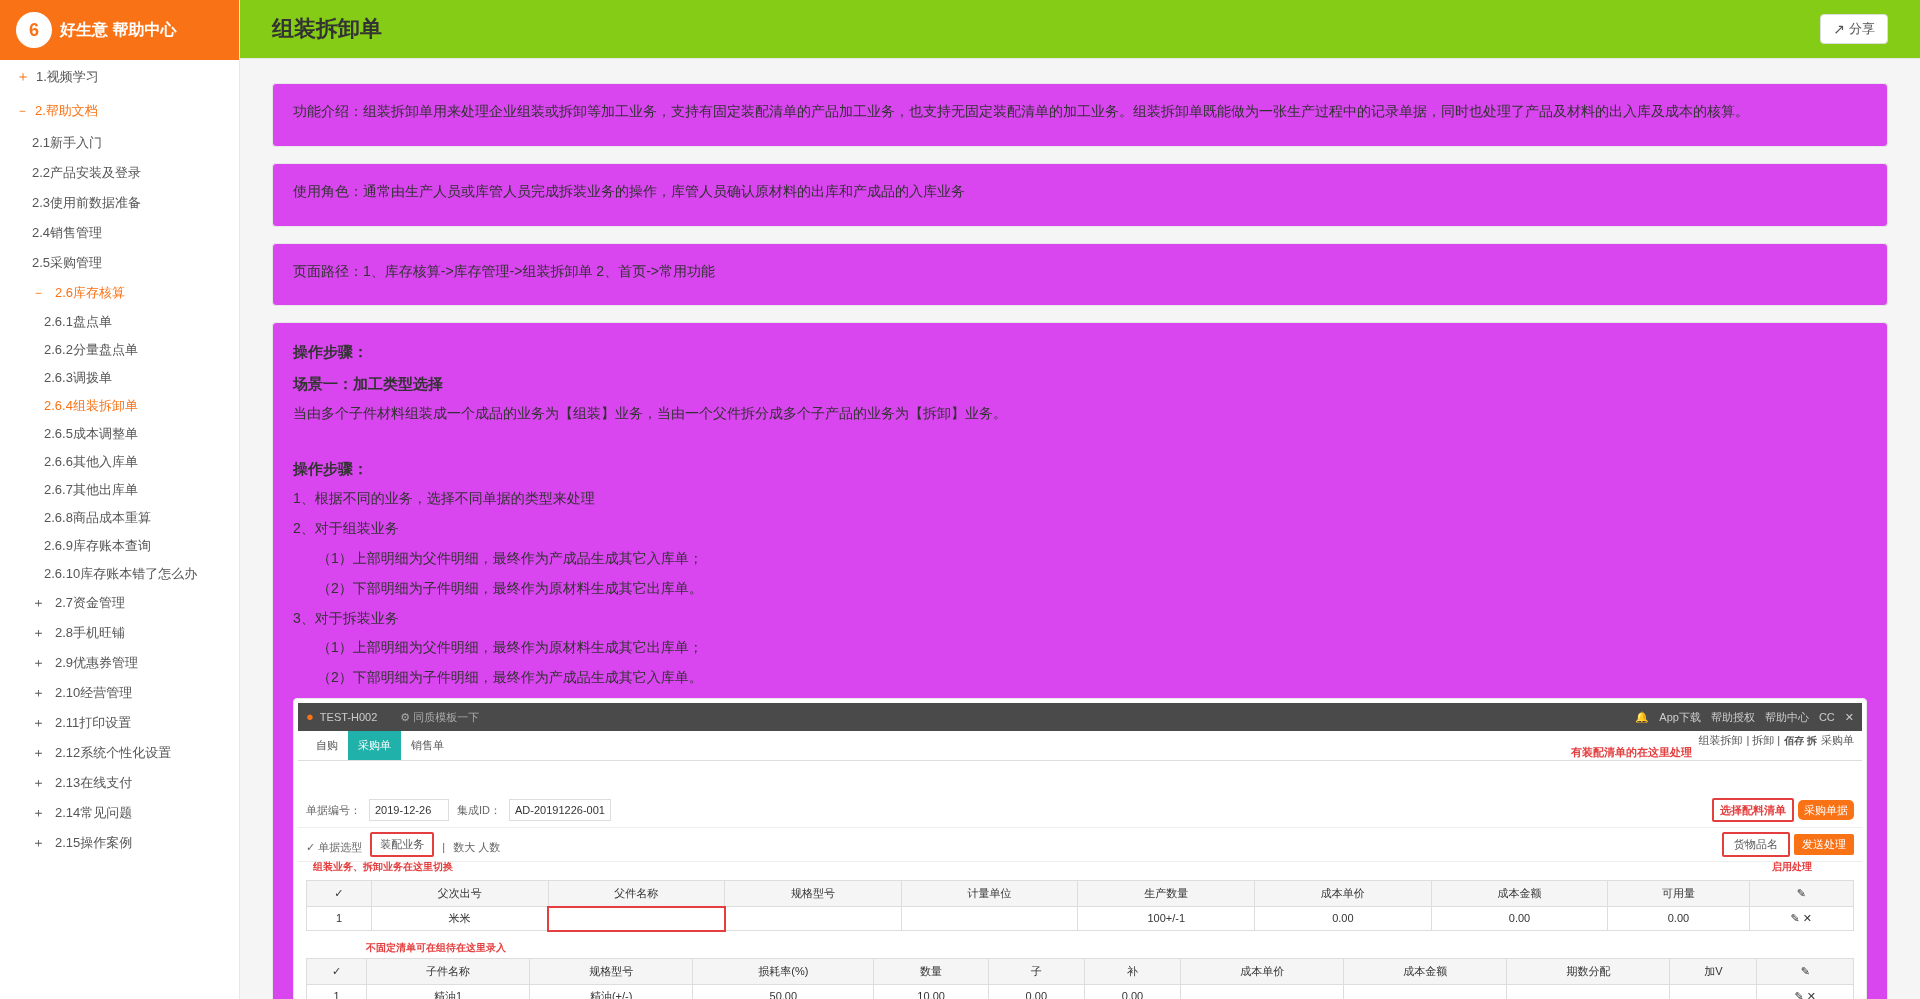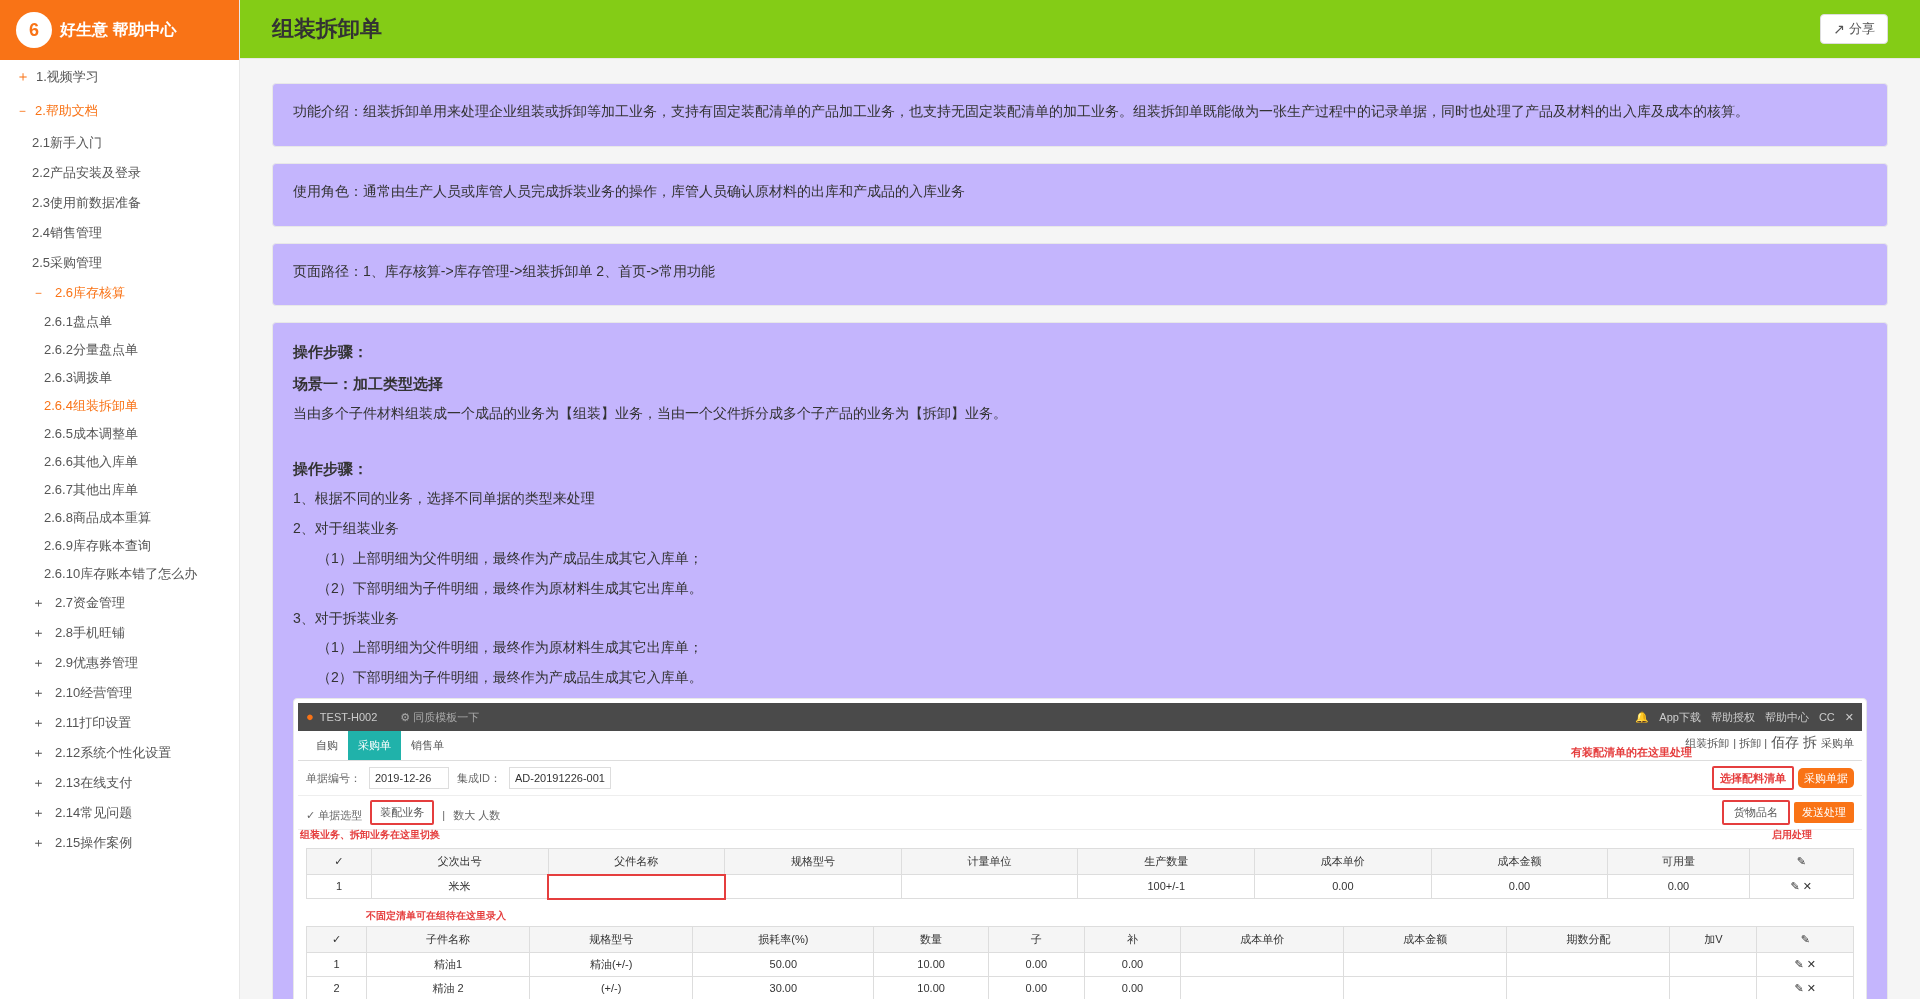--- a/index.html
+++ b/index.html
@@ -134,21 +134,21 @@
       color: #555;
     }
 
     .content-area {
       flex: 1;
       overflow-y: auto;
       padding: 24px 32px;
       background: #f5f5f5;
     }
     .content-card {
-      background: #c4b5fd;
+      background: #d946ef;
       border: 1px solid #e8e8e8;
       border-radius: 4px;
       padding: 16px 20px;
       margin-bottom: 16px;
       line-height: 1.7;
       font-size: 14px;
     }
     .content-card p { margin-bottom: 6px; }
     .section-title {
       font-weight: bold;
@@ -351,27 +351,27 @@
 
           <div style="background:#fff; display:flex; align-items:flex-start; border-bottom:1px solid #ddd; padding:0 8px;">
             <div style="display:flex; align-items:stretch; gap:0;">
               <div style="padding:5px 10px; font-size:11px; color:#555; cursor:pointer;">自购</div>
               <div style="padding:5px 10px; font-size:11px; background:#20b2aa; color:#fff; cursor:pointer;">采购单</div>
               <div style="padding:5px 10px; font-size:11px; color:#555; cursor:pointer;">销售单</div>
             </div>
             <div style="margin-left:auto; display:flex; align-items:center; gap:4px;">
               <span style="font-size:11px; color:#555;">组装拆卸</span>
               <span style="font-size:11px; color:#555;">| 拆卸 |</span>
-              <span style="font-size:14px; color:#555;">佰存 拆</span>
+              <span style="font-size:10px; color:#555;font-weight:bold;">佰存 拆</span>
               <span style="font-size:11px; color:#555;">采购单</span>
             </div>
           </div>
 
           <div style="background:#fff; padding:5px 8px; border-bottom:1px solid #eee; position:relative;">
-            <div style="display:flex; align-items:center; gap:8px; flex-wrap:wrap;">
+            <div style="display:flex; align-items:center; gap:8px; flex-wrap:wrap;margin-top:32px;">
               <span style="font-size:11px; color:#666;">单据编号：</span>
               <span style="border:1px solid #ddd; padding:1px 5px; font-size:11px; min-width:80px;">2019-12-26</span>
               <span style="font-size:11px; color:#666;">集成ID：</span>
               <span style="border:1px solid #ddd; padding:1px 5px; font-size:11px;">AD-20191226-001</span>
               <div style="margin-left:auto; display:flex; align-items:center; gap:4px;">
                 <div style="border:2px solid #e53e3e; border-radius:2px; padding:1px 6px; color:#e53e3e; font-size:11px; font-weight:bold;">选择配料清单</div>
                 <span style="font-size:11px; background:#f97316; color:#fff; padding:1px 6px; border-radius:5px;">采购单据</span>
               </div>
             </div>
 
@@ -381,21 +381,21 @@
           <div style="background:#fff; padding:4px 8px; border-bottom:1px solid #eee; display:flex; align-items:flex-end; gap:8px; position:relative;">
             <span style="font-size:11px; color:#666;">✓ 单据选型</span>
             <span style="font-size:11px; border:2px solid #e53e3e; padding:1px 8px; border-radius:2px; color:#555;">装配业务</span>
             <span style="font-size:11px; color:#666;">|</span>
             <span style="font-size:11px; color:#666;">数大 人数</span>
             <div style="margin-left:auto; display:flex; align-items:center; gap:4px;">
               <span style="border:2px solid #e53e3e; border-radius:2px; padding:1px 10px; font-size:11px; color:#555;">货物品名</span>
               <span style="font-size:11px; background:#f97316; color:#fff; padding:1px 8px; border-radius:2px;">发送处理</span>
             </div>
 
-            <div style="position:absolute; bottom:-14px; left:2px; color:#e53e3e; font-size:10px; font-weight:bold;">组装业务、拆卸业务在这里切换</div>
+            <div style="position:absolute; bottom:-14px; left:15px; color:#e53e3e; font-size:10px; font-weight:bold;">组装业务、拆卸业务在这里切换</div>
 
             <div style="position:absolute; bottom:-14px; right:50px; color:#e53e3e; font-size:10px; font-weight:bold;">启用处理</div>
           </div>
 
           <div style="height:18px; background:#fff;"></div>
 
           <div style="padding:0 8px 4px; background:#fff;">
             <table class="sim-table">
               <thead>
                 <tr>

